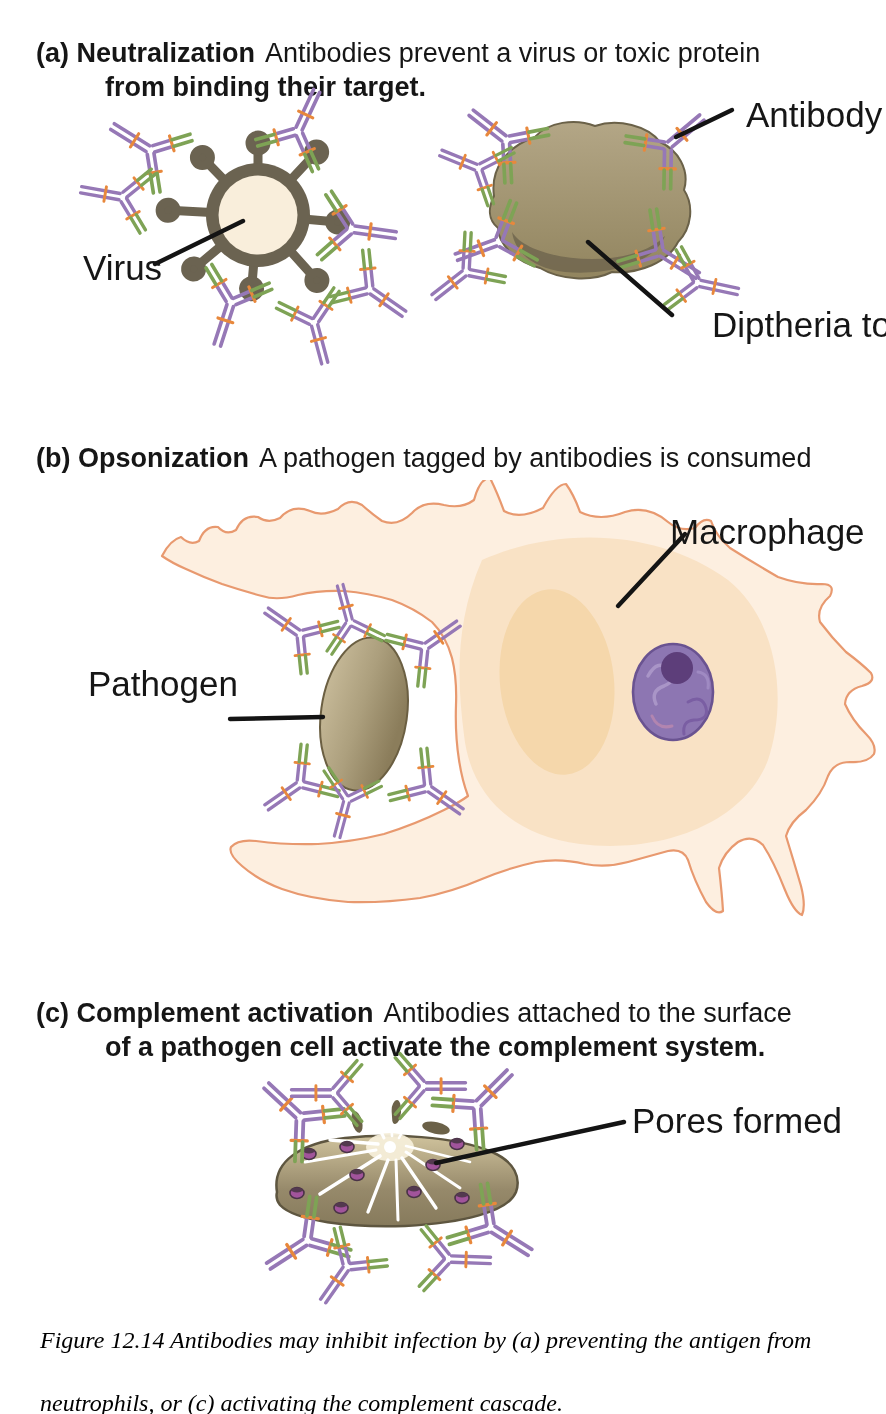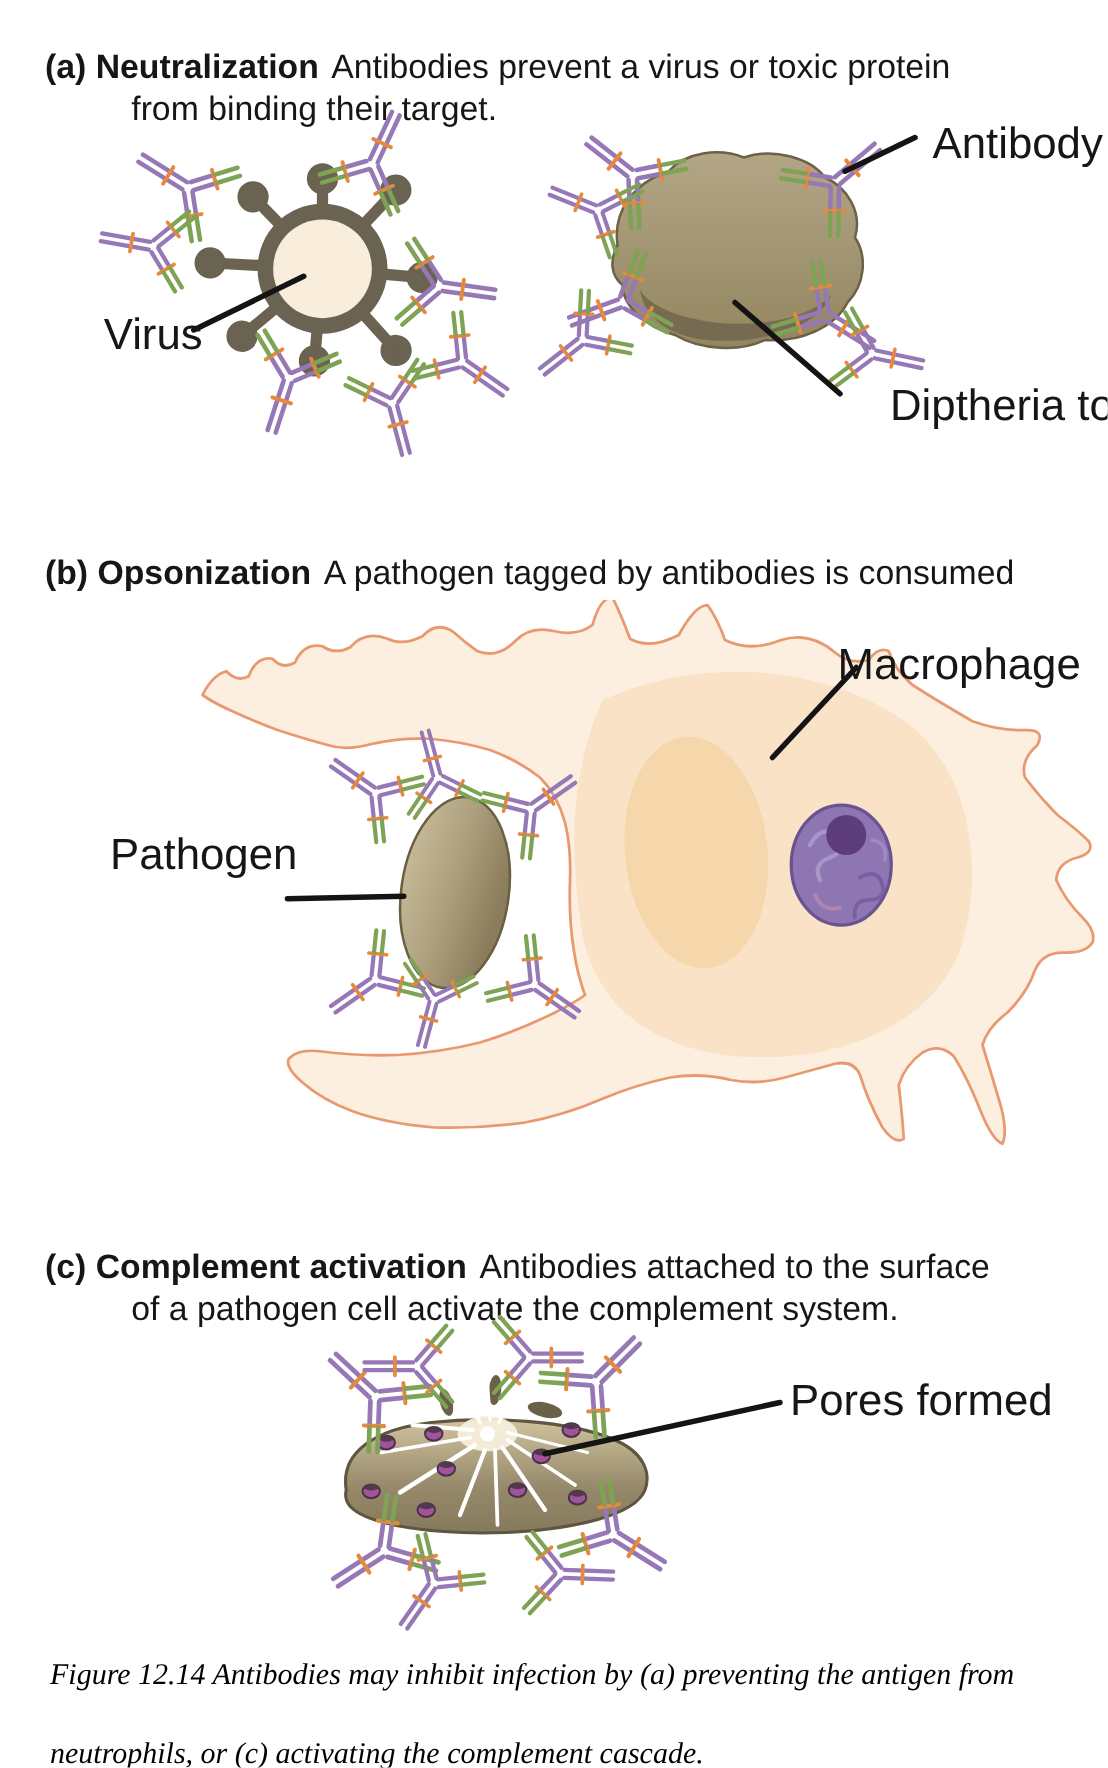--- a/index.html
+++ b/index.html
@@ -2,21 +2,21 @@
 <html><head>
 <meta charset="utf-8">
 <style>
   html,body{margin:0;padding:0;background:#fff;}
   body{width:886px;height:1414px;position:relative;overflow:hidden;
        font-family:"Liberation Sans",sans-serif;color:#161616;}
   svg.panel{position:absolute;left:0;}
   .heading{position:absolute;left:36px;font-size:27px;line-height:34px;color:#161616;margin-top:28px;}
   .heading .b{font-weight:700;}
   .heading .gap{display:inline-block;width:10px;}
-  .heading .ind{margin-left:69px;}
+  .heading .ind{margin-left:69px;font-weight:bold;}
   .lbl{position:absolute;font-size:35px;line-height:33px;color:#161616;white-space:nowrap;}
   .caption{position:absolute;left:40px;top:1325px;width:830px;
            font-family:"Liberation Serif",serif;font-style:italic;
            font-size:24px;line-height:31.5px;color:#000;}
   
   .pu{stroke:#9678b6;stroke-width:2.8;fill:none;stroke-linecap:round;}
   .gr{stroke:#7ea355;stroke-width:2.8;fill:none;stroke-linecap:round;}
   .or{stroke:#e8883c;stroke-width:2.4;fill:none;stroke-linecap:round;}
   .ptr{stroke:#141414;stroke-width:4.4;fill:none;stroke-linecap:round;}
 </style>

